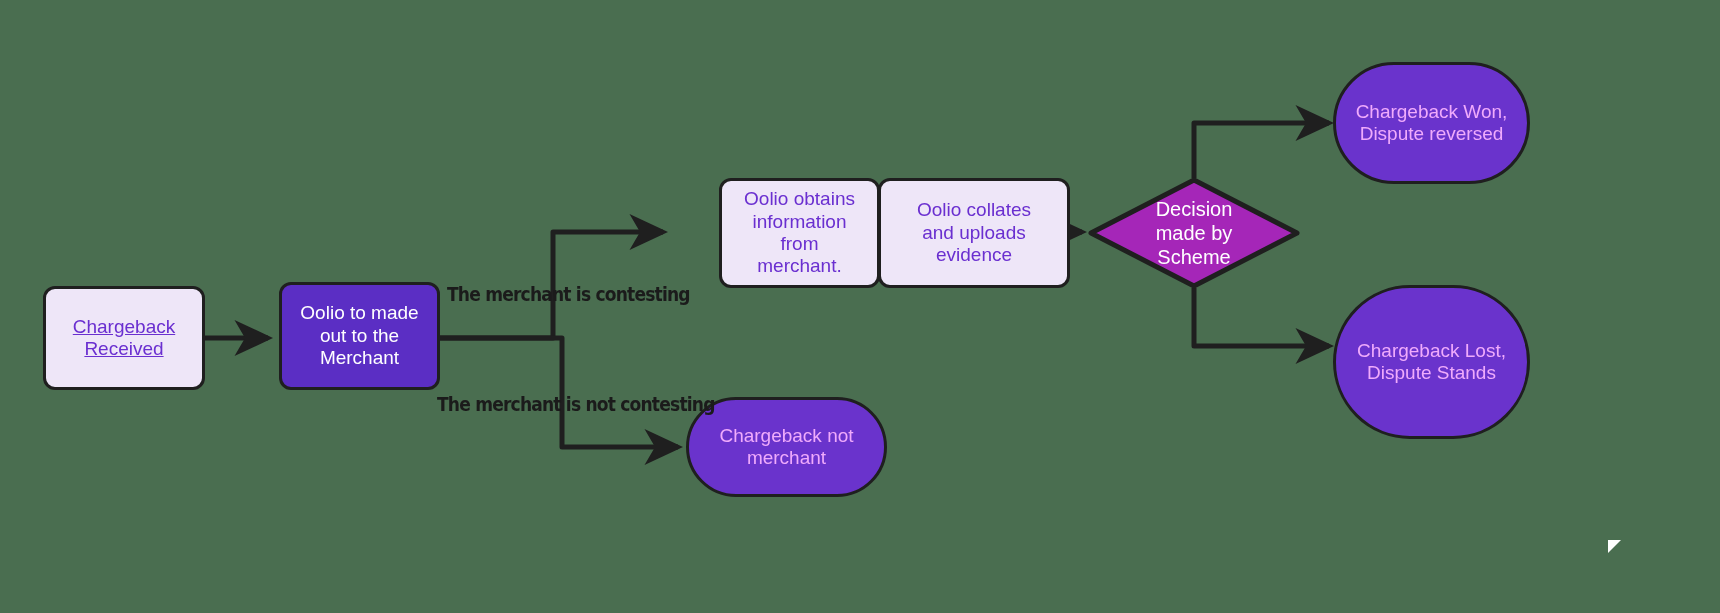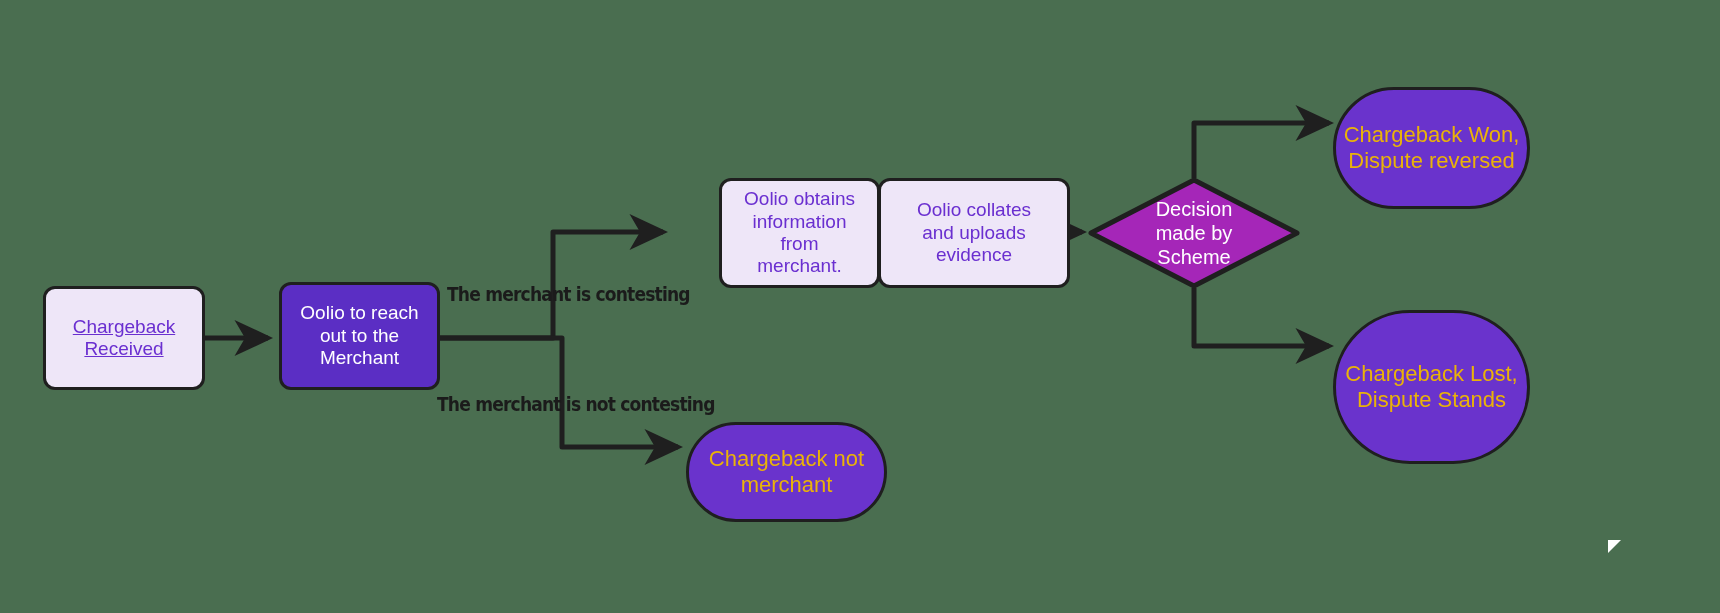--- a/index.html
+++ b/index.html
@@ -40,24 +40,23 @@
     font-size: 19px;
   }
   .node-rect-purple {
     background: #5b2ec4;
     color: #ffffff;
     border-radius: 12px;
     font-size: 19px;
   }
   .node-pill {
     background: #6a33cc;
-    color: #eab308;
+    color: #f0abfc;
     border-radius: 999px;
-    font-size: 22px;
-    margin-top: 25px;
+    font-size: 19px;
   }
   .node-diamond {
     position: absolute;
     display: flex;
     align-items: center;
     justify-content: center;
     text-align: center;
     color: #ffffff;
     font-size: 20px;
     line-height: 1.2;
@@ -123,21 +122,21 @@
       <path d="M1194,288 L1194,346 L1329,346" marker-end="url(#arrow)"></path>
     </g>
   </svg>
 
   <div class="node node-rect-light" style="left:43px; top:286px; width:162px; height:104px;text-decoration:underline;">
     <span>Chargeback
 Received</span>
   </div>
 
   <div class="node node-rect-purple" style="left:279px; top:282px; width:161px; height:108px;">
-    <span>Oolio to reach
+    <span>Oolio to made
 out to the
 Merchant</span>
   </div>
 
   <div class="node node-rect-light" style="left:672px; top:178px; width:161px; height:110px;margin-left:47px;">
     <span>Oolio obtains
 information
 from
 merchant.</span>
   </div>

